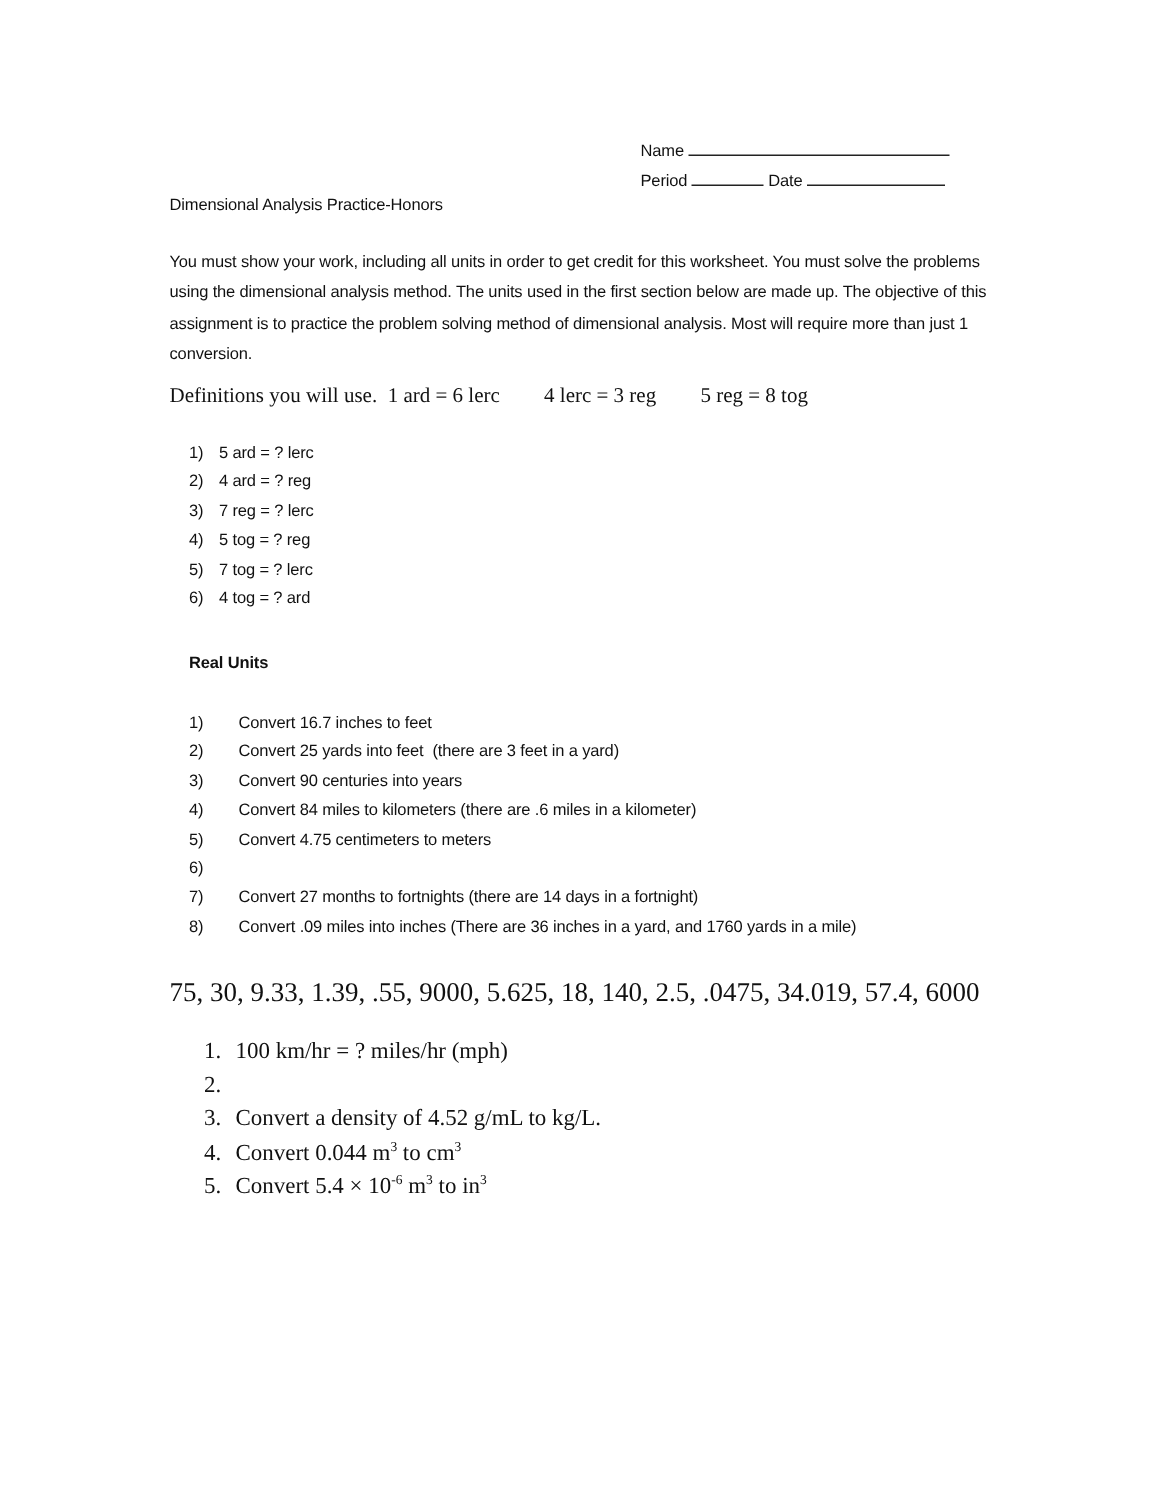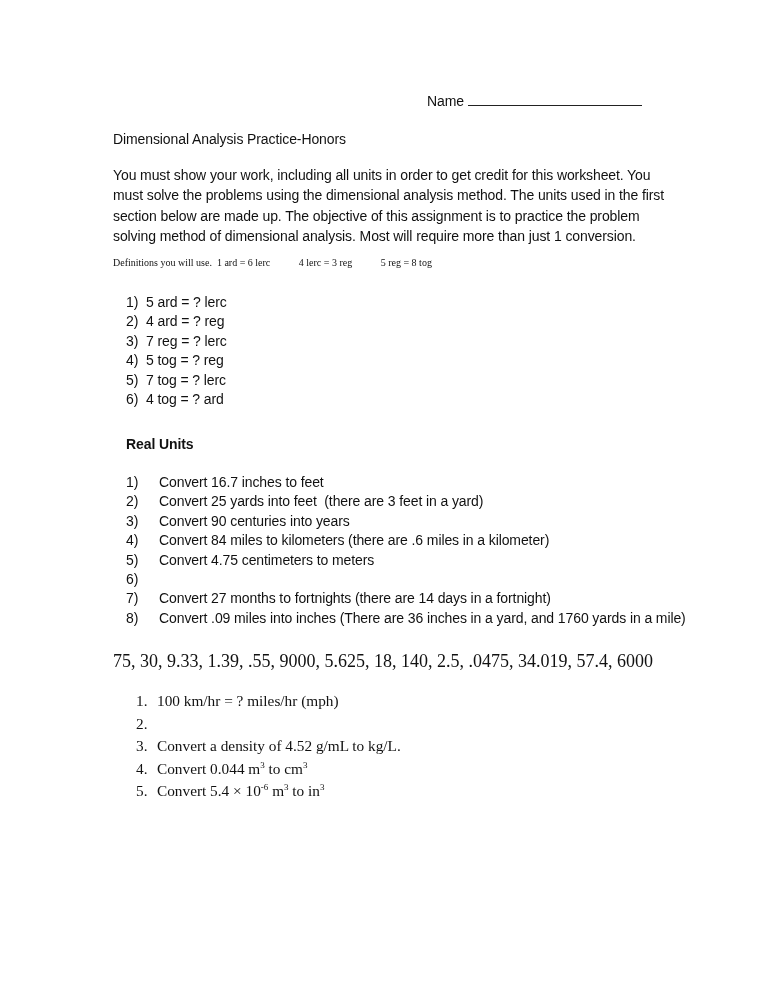--- a/index.html
+++ b/index.html
@@ -9,37 +9,37 @@
     }
     body {
       width: 768px;
       height: 994px;
       position: relative;
       overflow: hidden;
       color: #111111;
     }
     .sans {
       font-family: "Liberation Sans", "DejaVu Sans", sans-serif;
-      font-size: 14px;
+      font-size: 11px;
       letter-spacing: -0.1px;
     }
     .serif {
       font-family: "Liberation Serif", "DejaVu Serif", serif;
       font-size: 15px;
     }
     .abs { position: absolute; white-space: nowrap; }
 
     .header-block { left: 427px; top: 91px; line-height: 20px; }
     .blank { display: inline-block; border-bottom: 1px solid #222; height: 11px; vertical-align: baseline; }
 
     .title { left: 113px; top: 131px; }
 
     .intro { left: 113px; top: 165px; width: 560px; white-space: normal; line-height: 20.3px; }
 
-    .defs { left: 113px; top: 257px; font-size: 10px; }
+    .defs { left: 113px; top: 257px; font-size: 14px; }
     .defs .gap1 { display: inline-block; width: 26px; }
     .defs .gap2 { display: inline-block; width: 26px; }
 
     .made-list { left: 126px; top: 293px; line-height: 19.4px; }
     .made-list .row { display: flex; }
     .made-list .num { width: 20px; }
 
     .real-heading { left: 126px; top: 436px; font-weight: bold; }
 
     .real-list { left: 126px; top: 473px; line-height: 19.4px; }
@@ -53,20 +53,26 @@
     .adv-list .num { width: 21px; }
     sup { font-size: 9px; vertical-align: 6px; line-height: 0; }
   </style>
 </head>
 <body>
 
 <div class="abs sans header-block">
   <div>
     <span>Name</span>
     <span class="blank" style="width:174px;"></span>
+  </div>
+  <div>
+    <span>Period</span>
+    <span class="blank" style="width:48px;"></span>
+    <span>Date</span>
+    <span class="blank" style="width:92px;"></span>
   </div>
 </div>
 
 <div class="abs sans title">Dimensional Analysis Practice-Honors</div>
 
 <div class="abs sans intro">You must show your work, including all units in order to get credit for this worksheet. You must solve the problems using the dimensional analysis method.  The units used in the first section below are made up.  The objective of this assignment is to practice the problem solving method of dimensional analysis. Most will require more than just 1 conversion.</div>
 
 <div class="abs serif defs">
   <span>Definitions you will use.</span>&nbsp;
   <span>1 ard = 6 lerc</span><span class="gap1"></span>

